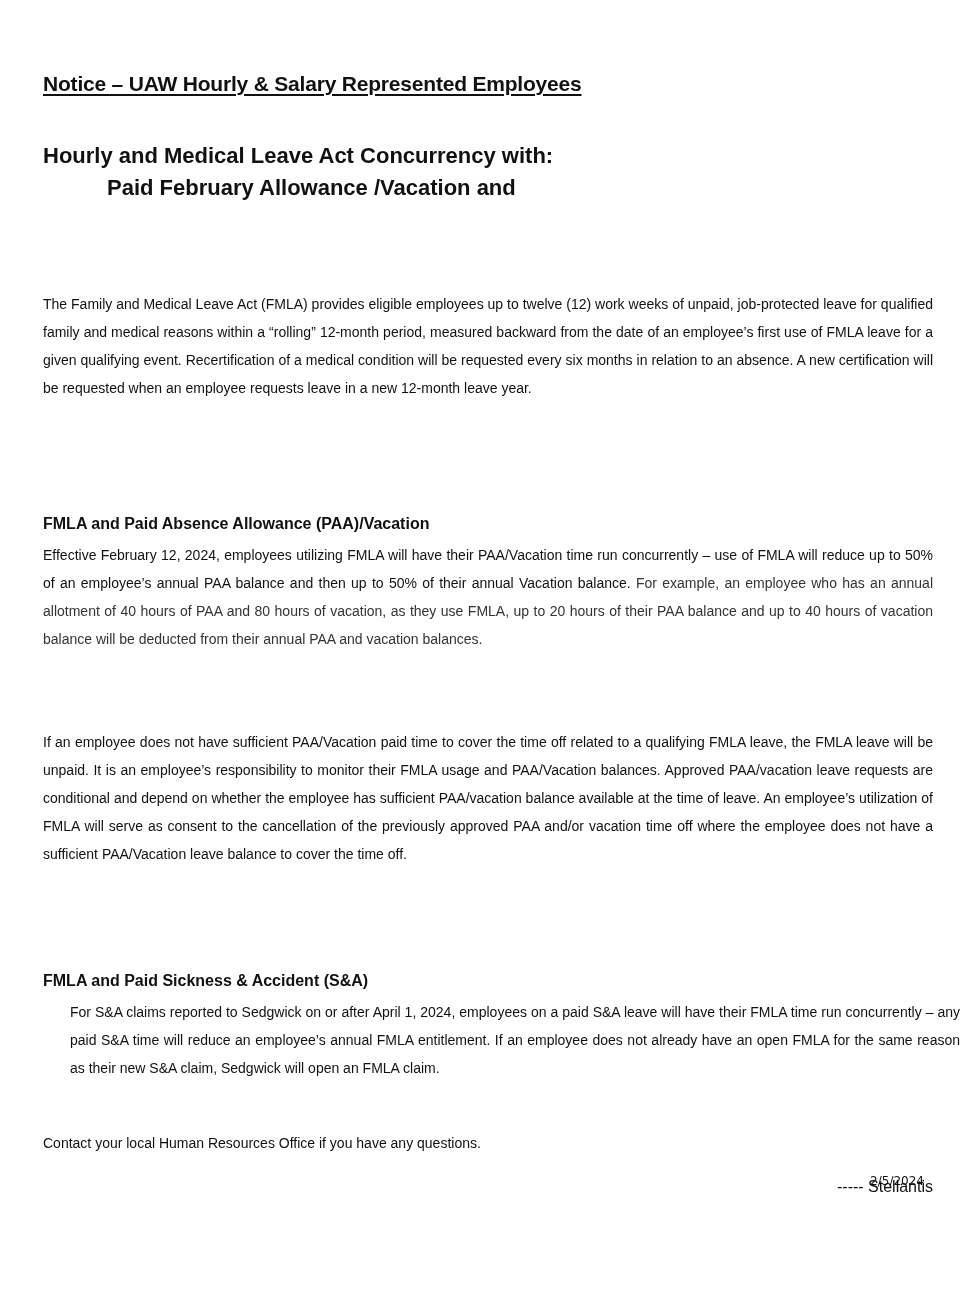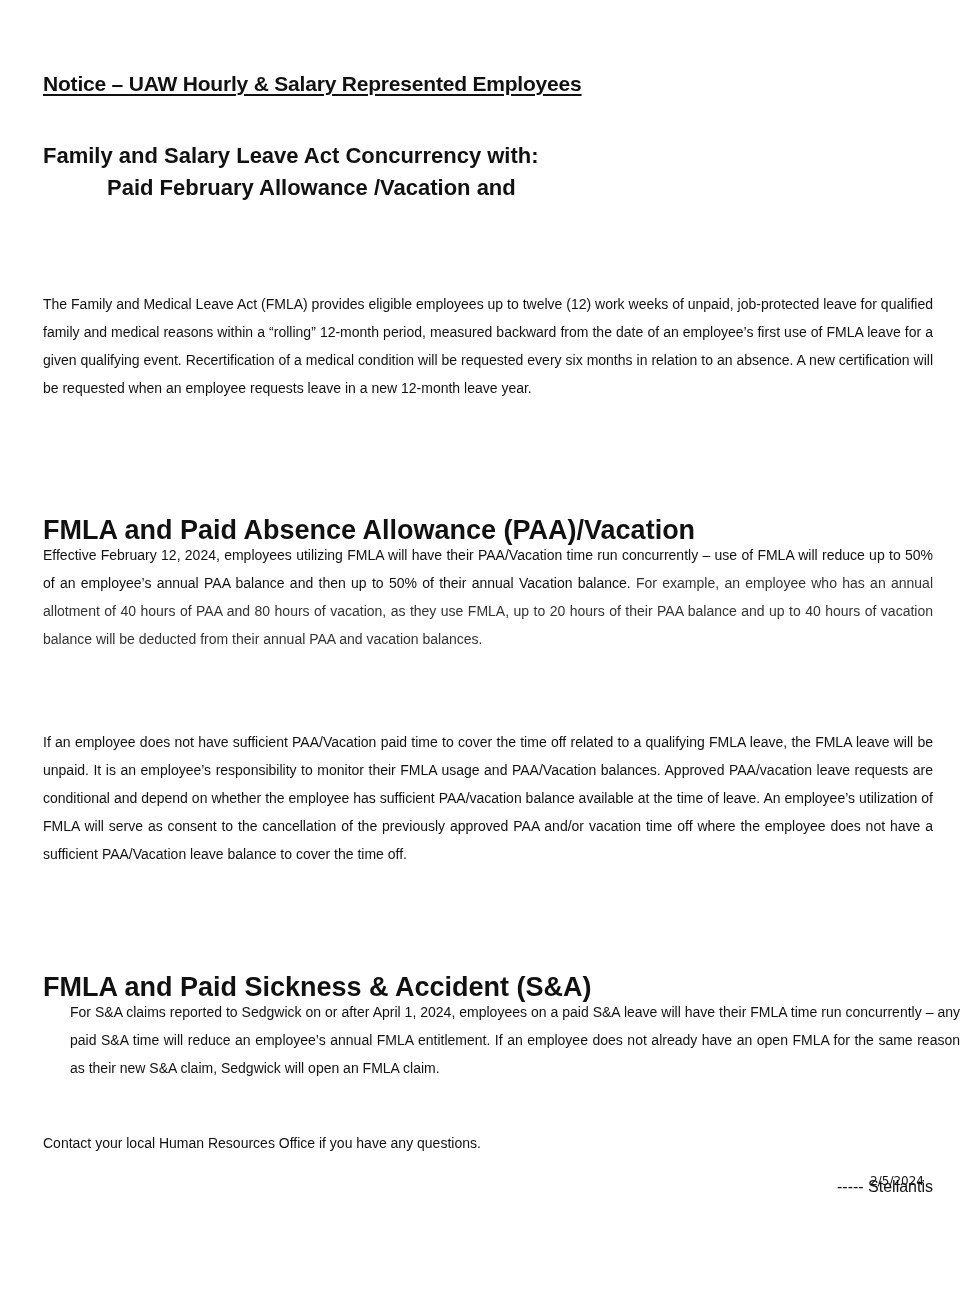--- a/index.html
+++ b/index.html
@@ -51,21 +51,21 @@
       left: 0;
       width: 890px;
       font-size: 14px;
       line-height: 28px;
       text-align: justify;
       margin: 0;
     }
     .section-heading {
       position: absolute;
       left: 0;
-      font-size: 27px;
+      font-size: 16px;
       font-weight: bold;
       white-space: nowrap;
       margin: 0;
       text-align: right;
     }
     .gray { color: #333333; }
     .signature {
       position: absolute;
       top: 1178px;
       right: 42px;
@@ -82,21 +82,21 @@
     }
   </style>
 </head>
 <body>
 
 <div class="page">
 
   <div class="notice-title">Notice – UAW Hourly &amp; Salary Represented Employees</div>
 
   <div class="subtitle">
-    <span>Family and Salary Leave Act Concurrency with:</span>
+    <span>Hourly and Medical Leave Act Concurrency with:</span>
     <span class="indent">Paid February Allowance /Vacation and</span>
   </div>
 
   <p class="para" style="top:290px;">The Family and Medical Leave Act (FMLA) provides eligible employees up to twelve (12) work weeks of unpaid, job-protected leave for qualified family and medical reasons within a “rolling” 12-month period, measured backward from the date of an employee’s first use of FMLA leave for a given qualifying event. Recertification of a medical condition will be requested every six months in relation to an absence. A new certification will be requested when an employee requests leave in a new 12-month leave year.</p>
 
   <h2 class="section-heading" style="top:515px;">FMLA and Paid Absence Allowance (PAA)/Vacation</h2>
 
   <p class="para" style="top:541px;"><span>Effective February 12, 2024, employees utilizing FMLA will have their PAA/Vacation time run concurrently – use of FMLA will reduce up to 50% of an employee’s annual PAA balance and then up to 50% of their annual Vacation balance.</span><span class="gray"> For example, an employee who has an annual allotment of 40 hours of PAA and 80 hours of vacation, as they use FMLA, up to 20 hours of their PAA balance and up to 40 hours of vacation balance will be deducted from their annual PAA and vacation balances.</span></p>
 
   <p class="para" style="top:728px;">If an employee does not have sufficient PAA/Vacation paid time to cover the time off related to a qualifying FMLA leave, the FMLA leave will be unpaid. It is an employee’s responsibility to monitor their FMLA usage and PAA/Vacation balances. Approved PAA/vacation leave requests are conditional and depend on whether the employee has sufficient PAA/vacation balance available at the time of leave.  An employee’s utilization of FMLA will serve as consent to the cancellation of the previously approved PAA and/or vacation time off where the employee does not have a sufficient PAA/Vacation leave balance to cover the time off.</p>

